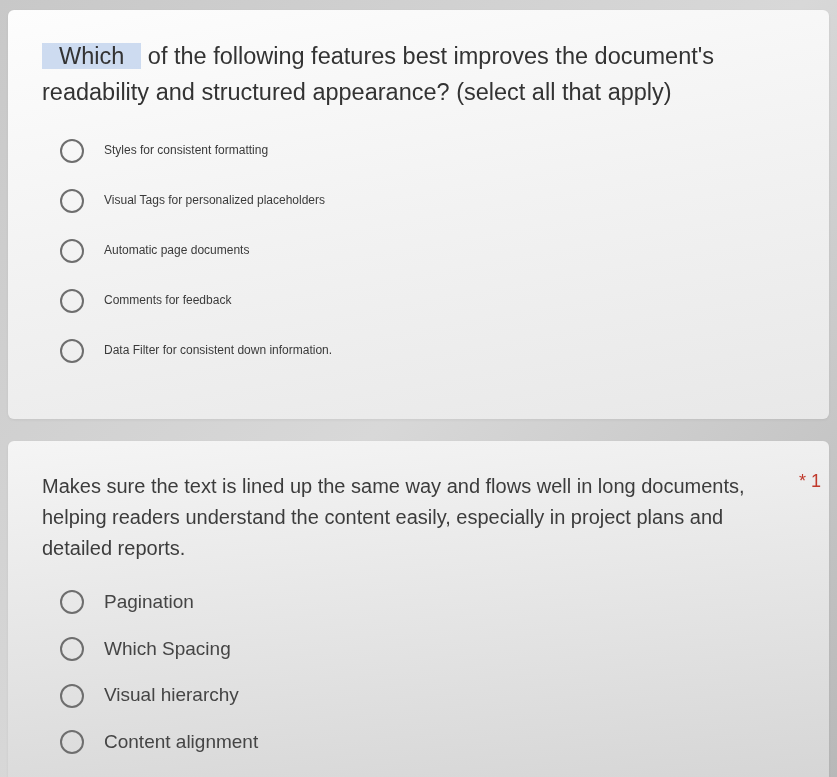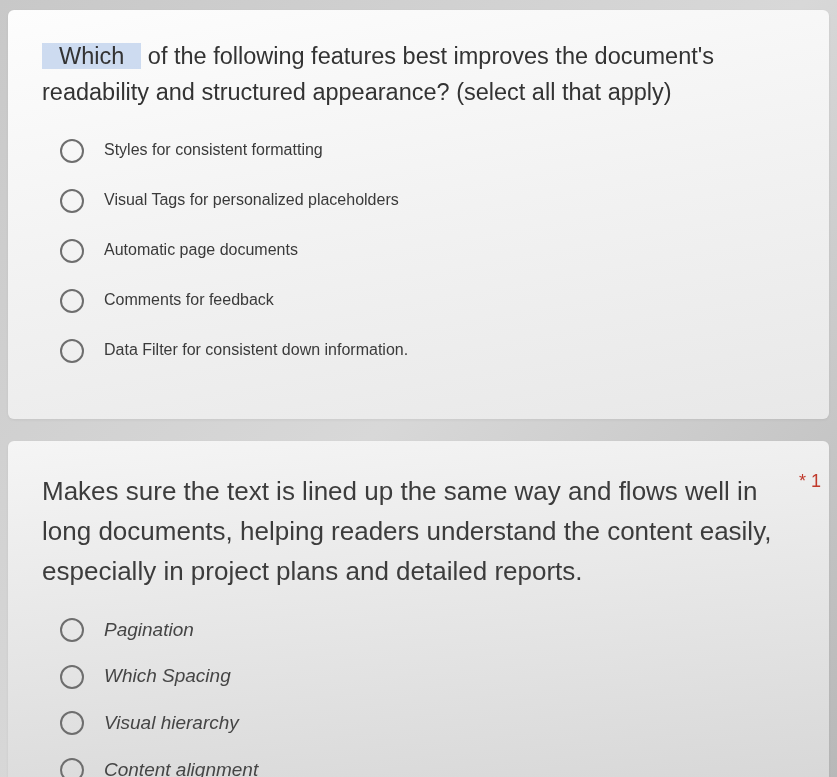--- a/index.html
+++ b/index.html
@@ -49,31 +49,30 @@
     .radio {
       width: 24px;
       height: 24px;
       border: 2.5px solid #6e6e6e;
       border-radius: 50%;
       flex-shrink: 0;
       margin-right: 20px;
       background: transparent;
     }
     .option-label {
-      font-size: 16px;
+      font-size: 12px;
       color: #3a3a3a;
       line-height: 1.3;
     }
     .card.second .option-label {
       font-size: 19px;
       color: #454545;
-      font-style: italic;
     }
     .card.second .question-text {
-      font-size: 26px;
+      font-size: 20px;
       color: #3c3c3c;
       margin-bottom: 26px;
     }
     .req-marker {
       position: absolute;
       right: 8px;
       top: 30px;
       color: #c0392b;
       font-size: 18px;
     }

